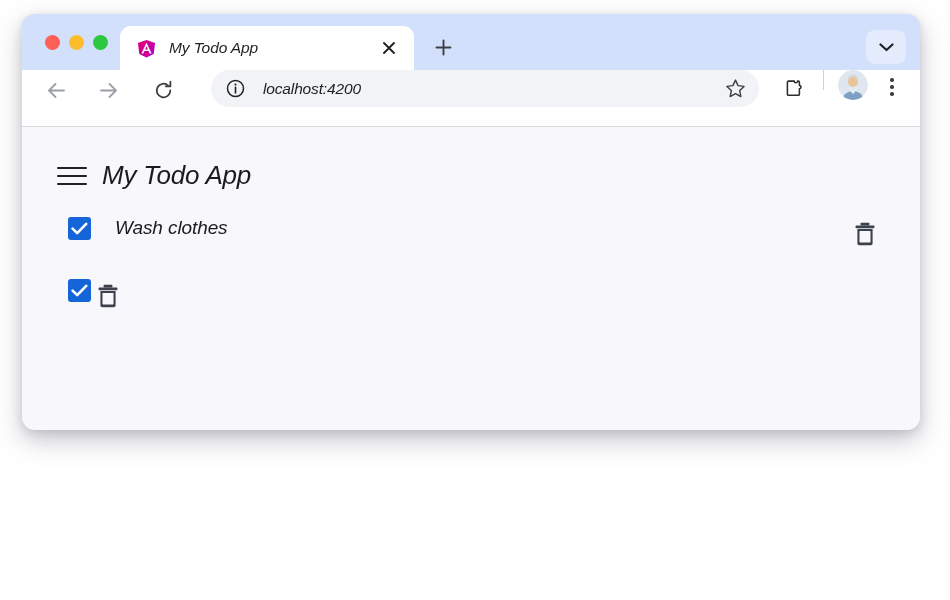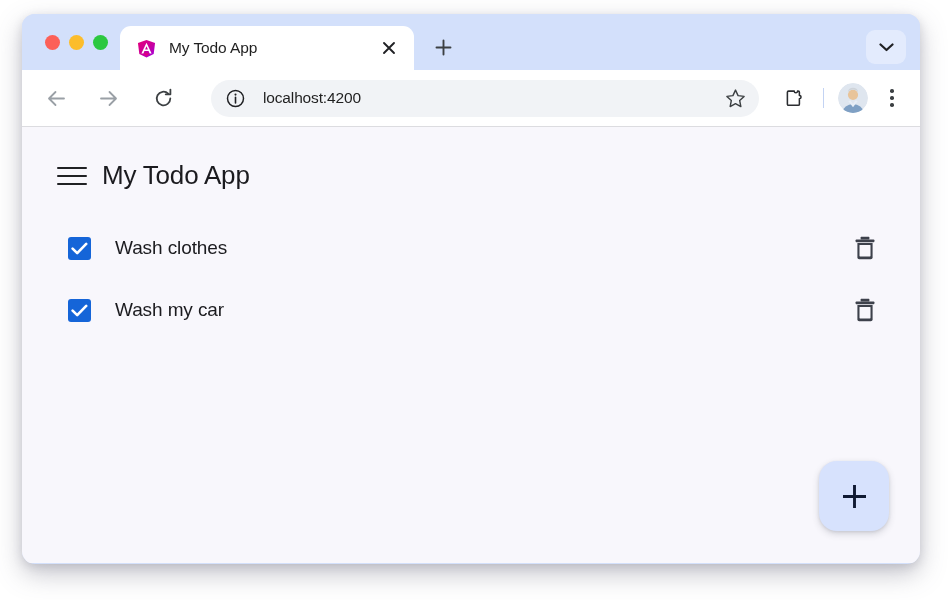--- a/index.html
+++ b/index.html
@@ -10,25 +10,26 @@
     overflow: hidden;
     background: #ffffff;
     font-family: "Liberation Sans", sans-serif;
   }
 
   #browser-window {
     position: absolute;
     left: 22px;
     top: 14px;
     width: 898px;
-    height: 550px;
+    height: 416px;
     border-radius: 13px;
     background: #d3e0fb;
     box-shadow: 0 10px 26px rgba(90,90,110,0.34), 0 3px 10px rgba(90,90,110,0.18);
     overflow: hidden;
+    font-style: italic;
   }
 
   
   #tab-strip {
     position: relative;
     height: 56px;
     background: #d3e0fb;
     display: flex;
     align-items: flex-end;
   }
@@ -95,21 +96,20 @@
     border-radius: 9px;
     background: #e3ebfd;
     display: flex; align-items: center; justify-content: center;
   }
 
   
   #toolbar {
     height: 57px;
     background: #ffffff;
     display: flex;
-    align-items: center;
     padding: 0 12px 0 8px;
     border-bottom: 1px solid #dcdce0;
   }
   .nav-btn {
     width: 40px; height: 40px;
     flex: 0 0 40px;
     border-radius: 50%;
     display: flex; align-items: center; justify-content: center;
     margin: 0 6px;
   }
@@ -208,21 +208,20 @@
     letter-spacing: -0.2px;
     font-weight: 400;
   }
 
   #todo-list {
     margin-top: 26px;
     padding: 0 38px 0 35px;
   }
   .todo-row {
     display: flex;
-    align-items: center;
     height: 62px;
   }
   .todo-checkbox {
     width: 23px; height: 23px;
     flex: 0 0 23px;
     border-radius: 3px;
     display: flex; align-items: center; justify-content: center;
     margin-left: 11px;
   }
   .todo-checkbox.checked { background: #1565d8; }
@@ -392,21 +391,20 @@
           </svg>
         </div>
       </div>
 
       <div class="todo-row">
         <div class="todo-checkbox checked">
           <svg width="17" height="13" viewBox="0 0 17 13">
             <path d="M1.6 6.6 L6.2 11.1 L15.2 1.9" stroke="#ffffff" stroke-width="2.6" fill="none" stroke-linecap="round" stroke-linejoin="round"></path>
           </svg>
         </div>
-        <span class="todo-label">Wash my car</span>
         <div class="todo-delete">
           <svg width="22" height="24" viewBox="0 0 22 24">
             <rect x="6.6" y="0.8" width="8.8" height="2.6" rx="0.6" fill="#3d414b"></rect>
             <rect x="1.6" y="3.4" width="18.8" height="2.9" rx="0.8" fill="#3d414b"></rect>
             <path d="M3.4 6.9 h15.2 v14.6 a1.8 1.8 0 0 1 -1.8 1.8 H5.2 a1.8 1.8 0 0 1 -1.8 -1.8 Z" fill="#3d414b"></path>
             <rect x="5.5" y="9.0" width="11" height="11.4" rx="0.6" fill="#f8f7fc"></rect>
           </svg>
         </div>
       </div>
 

